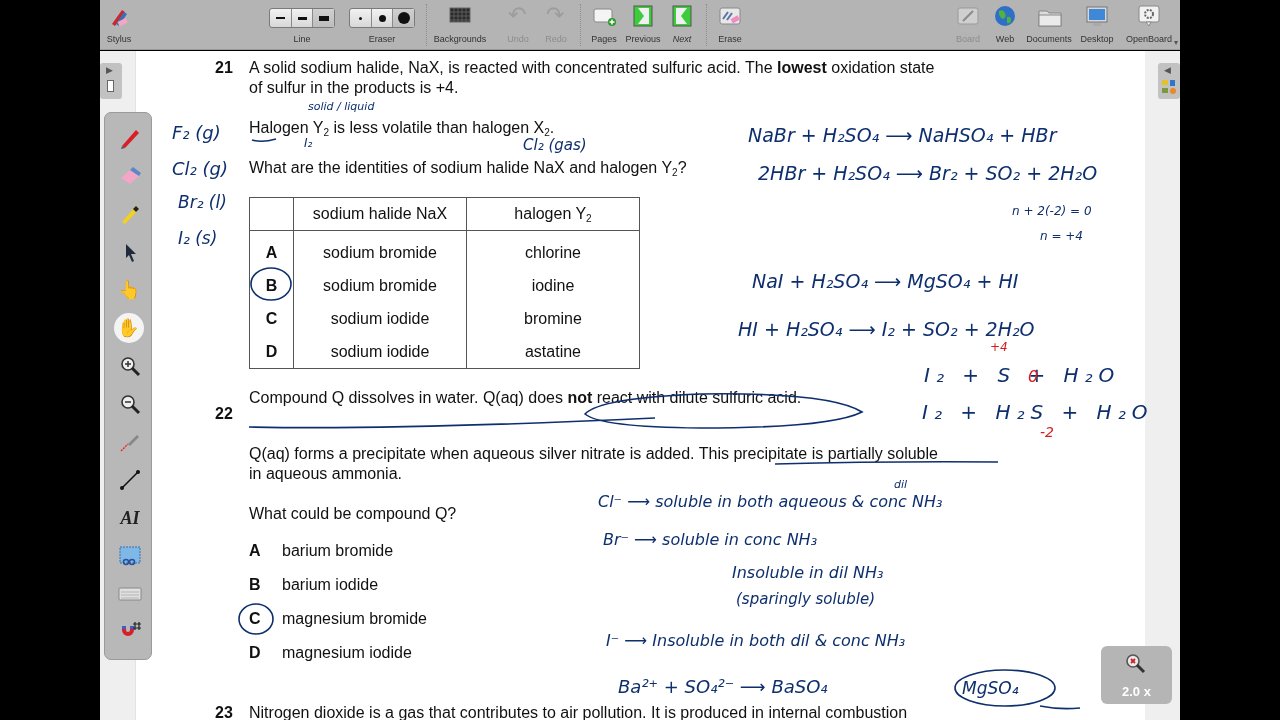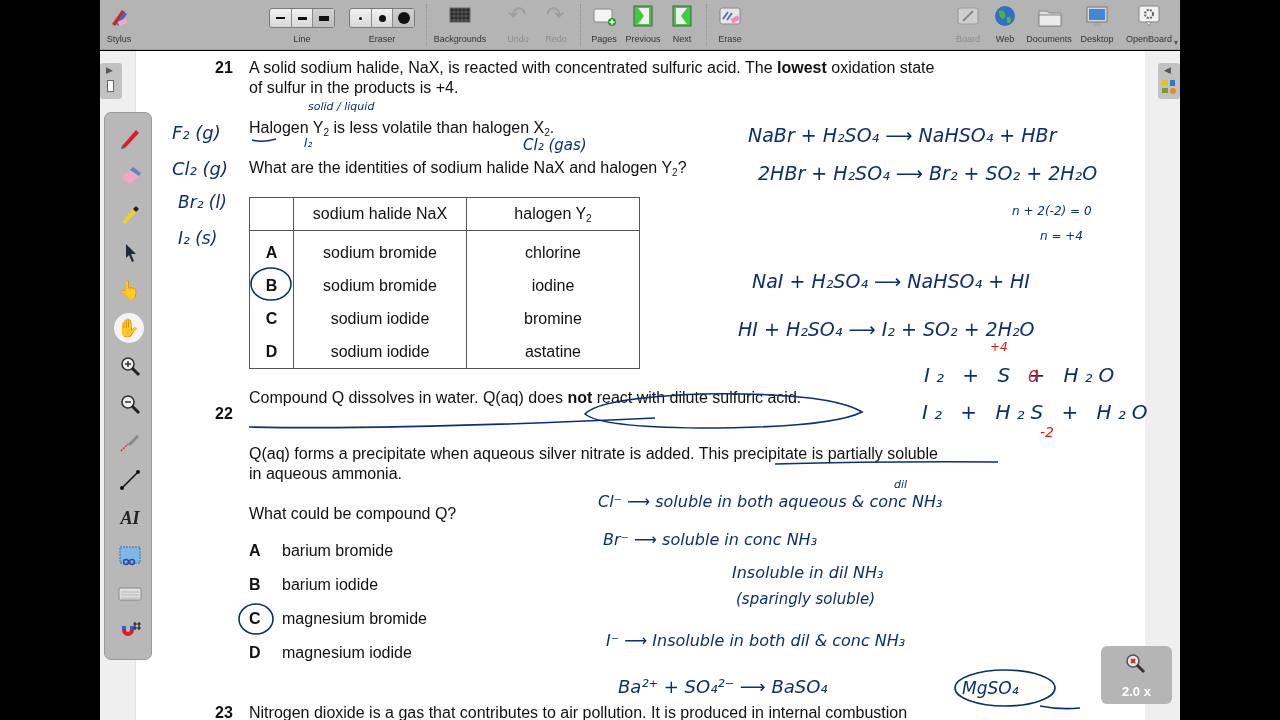--- a/index.html
+++ b/index.html
@@ -146,21 +146,21 @@
     <span class="tb-label">Pages</span>
   </div>
   <div class="tb-group" style="left:524px;width:38px;">
     <svg style="position:absolute;left:9px;top:5px" width="20" height="22" viewBox="0 0 20 22">
       <rect x="1" y="1" width="18" height="20" fill="#3ccc3c" stroke="#555"></rect>
         <path d="M5 3H16V19H5Z" fill="#f0f0f0"></path>
         <path d="M5 3L11 11L5 19Z" fill="#3ccc3c"></path>
     </svg>
     <span class="tb-label">Previous</span>
   </div>
-  <div class="tb-group" style="left:564px;width:36px;">
+  <div class="tb-group" style="left:564px;width:36px;font-style:italic;">
     <svg style="position:absolute;left:8px;top:5px" width="20" height="22" viewBox="0 0 20 22">
       <rect x="1" y="1" width="18" height="20" fill="#3ccc3c" stroke="#555"></rect>
         <path d="M4 3H15V19H4Z" fill="#f0f0f0"></path>
         <path d="M15 3L9 11L15 19Z" fill="#3ccc3c"></path>
     </svg>
     <span class="tb-label">Next</span>
   </div>
 
   <div class="tb-sep" style="left:606px"></div>
 
@@ -307,21 +307,21 @@
 
 <div class="ink" style="left:308px;top:100px;font-size:11px;">solid / liquid</div>
 <div class="ink" style="left:304px;top:136px;font-size:12px;">I₂</div>
 <div class="ink" style="left:523px;top:136px;font-size:15px;">Cl₂ (gas)</div>
 
 <div class="ink" style="left:748px;top:124px;font-size:19px;">NaBr + H₂SO₄ ⟶ NaHSO₄ + HBr</div>
 <div class="ink" style="left:758px;top:162px;font-size:19px;">2HBr + H₂SO₄ ⟶ Br₂ + SO₂ + 2H₂O</div>
 <div class="ink" style="left:1012px;top:204px;font-size:12px;">n + 2(-2) = 0</div>
 <div class="ink" style="left:1040px;top:229px;font-size:12px;">n = +4</div>
 
-<div class="ink" style="left:752px;top:270px;font-size:19px;">NaI + H₂SO₄ ⟶ NaHSO₄ + HI</div>
+<div class="ink" style="left:752px;top:270px;font-size:19px;">NaI + H₂SO₄ ⟶ MgSO₄ + HI</div>
 <div class="ink" style="left:738px;top:318px;font-size:19px;">HI + H₂SO₄ ⟶ I₂ + SO₂ + 2H₂O</div>
 <div class="ink" style="left:924px;top:363px;font-size:20px;letter-spacing:6px;">I₂ + S + H₂O</div>
 <div class="ink" style="left:922px;top:400px;font-size:20px;letter-spacing:6px;">I₂ + H₂S + H₂O</div>
 <div class="ink red" style="left:990px;top:340px;font-size:12px;">+4</div>
 <div class="ink red" style="left:1028px;top:367px;font-size:16px;">0</div>
 <div class="ink red" style="left:1040px;top:424px;font-size:14px;">-2</div>
 
 <div class="ink" style="left:598px;top:492px;font-size:16px;">Cl⁻ ⟶ soluble in both aqueous &amp; conc NH₃</div>
 <div class="ink" style="left:894px;top:478px;font-size:11px;">dil</div>
 <div class="ink" style="left:603px;top:530px;font-size:16px;">Br⁻ ⟶ soluble in conc NH₃</div>

